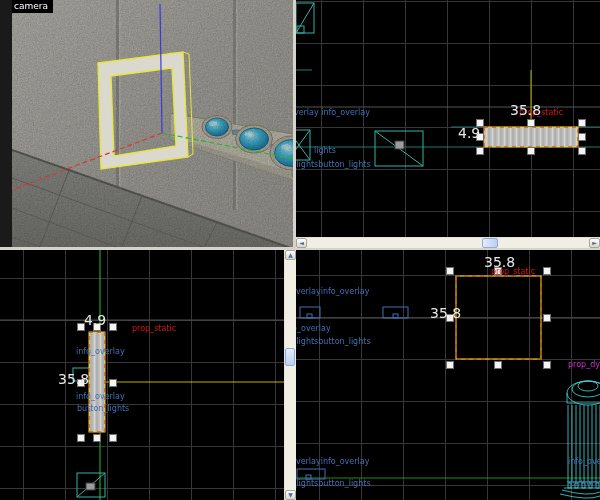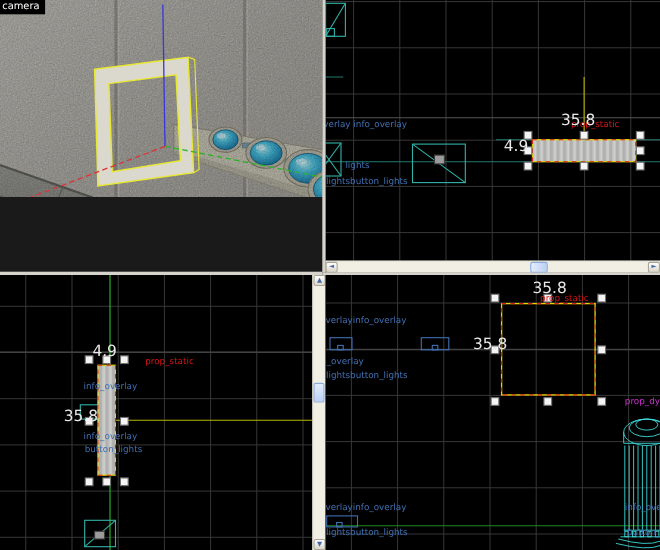--- a/index.html
+++ b/index.html
@@ -6,21 +6,21 @@
   #stage{position:relative;width:600px;height:500px;overflow:hidden;background:#1a1a1a;
          font-family:"DejaVu Sans",sans-serif;}
   .vp{position:absolute;overflow:hidden;background:#000;}
   .vp svg{position:absolute;left:0;top:0;display:block;}
   
   .grid{background-color:#000;
     background-image:linear-gradient(#373737 1px,transparent 1px),
                      linear-gradient(90deg,#373737 1px,transparent 1px);
     background-size:42px 42px;}
   
-  #vp3d{left:0;top:0;width:293px;height:179px;}
+  #vp3d{left:12px;top:0;width:293px;height:247px;}
   #vptop{left:296px;top:0;width:304px;height:237px;background-position:25px 1px;}
   #vpfront{left:0;top:250px;width:284px;height:250px;background-position:23px 28px;}
   #vpside{left:296px;top:250px;width:304px;height:250px;background-position:23px 25px;}
   .divider{position:absolute;background:#d6d3cc;}
   
   .lbl{position:absolute;font-size:8px;line-height:10px;white-space:nowrap;pointer-events:none;}
   .lbl.b{color:#4070b2;}
   .lbl.r{color:#d41616;padding-left:37px;}
   .lbl.w{color:#e8e8e8;font-size:14px;text-align:right;}
   .lbl.m{color:#cf2fcf;}

